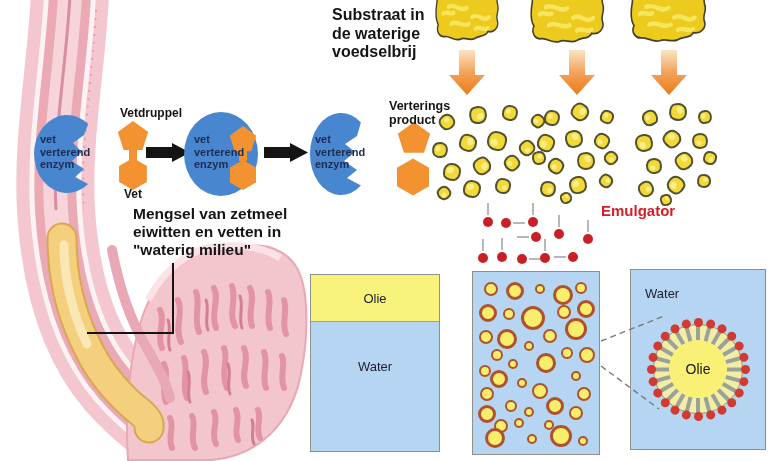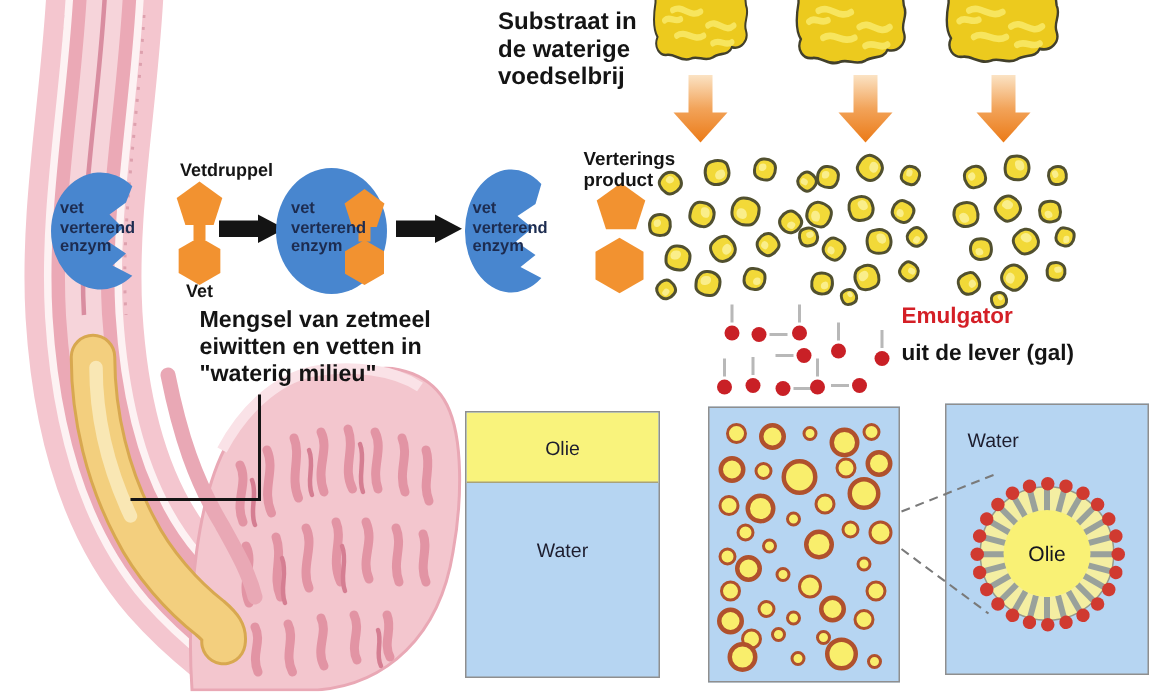--- a/index.html
+++ b/index.html
@@ -176,21 +176,20 @@
   <div class="lbl lbl-small" style="left:124px;top:187px">Vet</div>
 
   <div class="lbl lbl-verterings pre" style="left:389px;top:99px">Verterings
 product</div>
 
   <div class="lbl lbl-mengsel pre" style="left:133px;top:205px;width:175px">Mengsel van zetmeel
 eiwitten en vetten in
 "waterig milieu"</div>
 
   <div class="lbl lbl-emul" style="left:601px;top:202px">Emulgator</div>
-  <div class="lbl lbl-emul2" style="left:601px;top:227px">uit de lever (gal)</div>
 
   <div class="beaker" style="left:310px;top:274px;width:130px;height:178px">
     <div class="oil-layer" style="height:46px">
       <span class="beaker-lbl">Olie</span>
     </div>
     <div class="beaker-lbl water-lbl-center" style="top:84px">Water</div>
   </div>
 
   <div class="beaker" style="left:472px;top:271px;width:128px;height:184px">
     <div class="abs" style="left:0;top:0;width:100%;height:100%">

